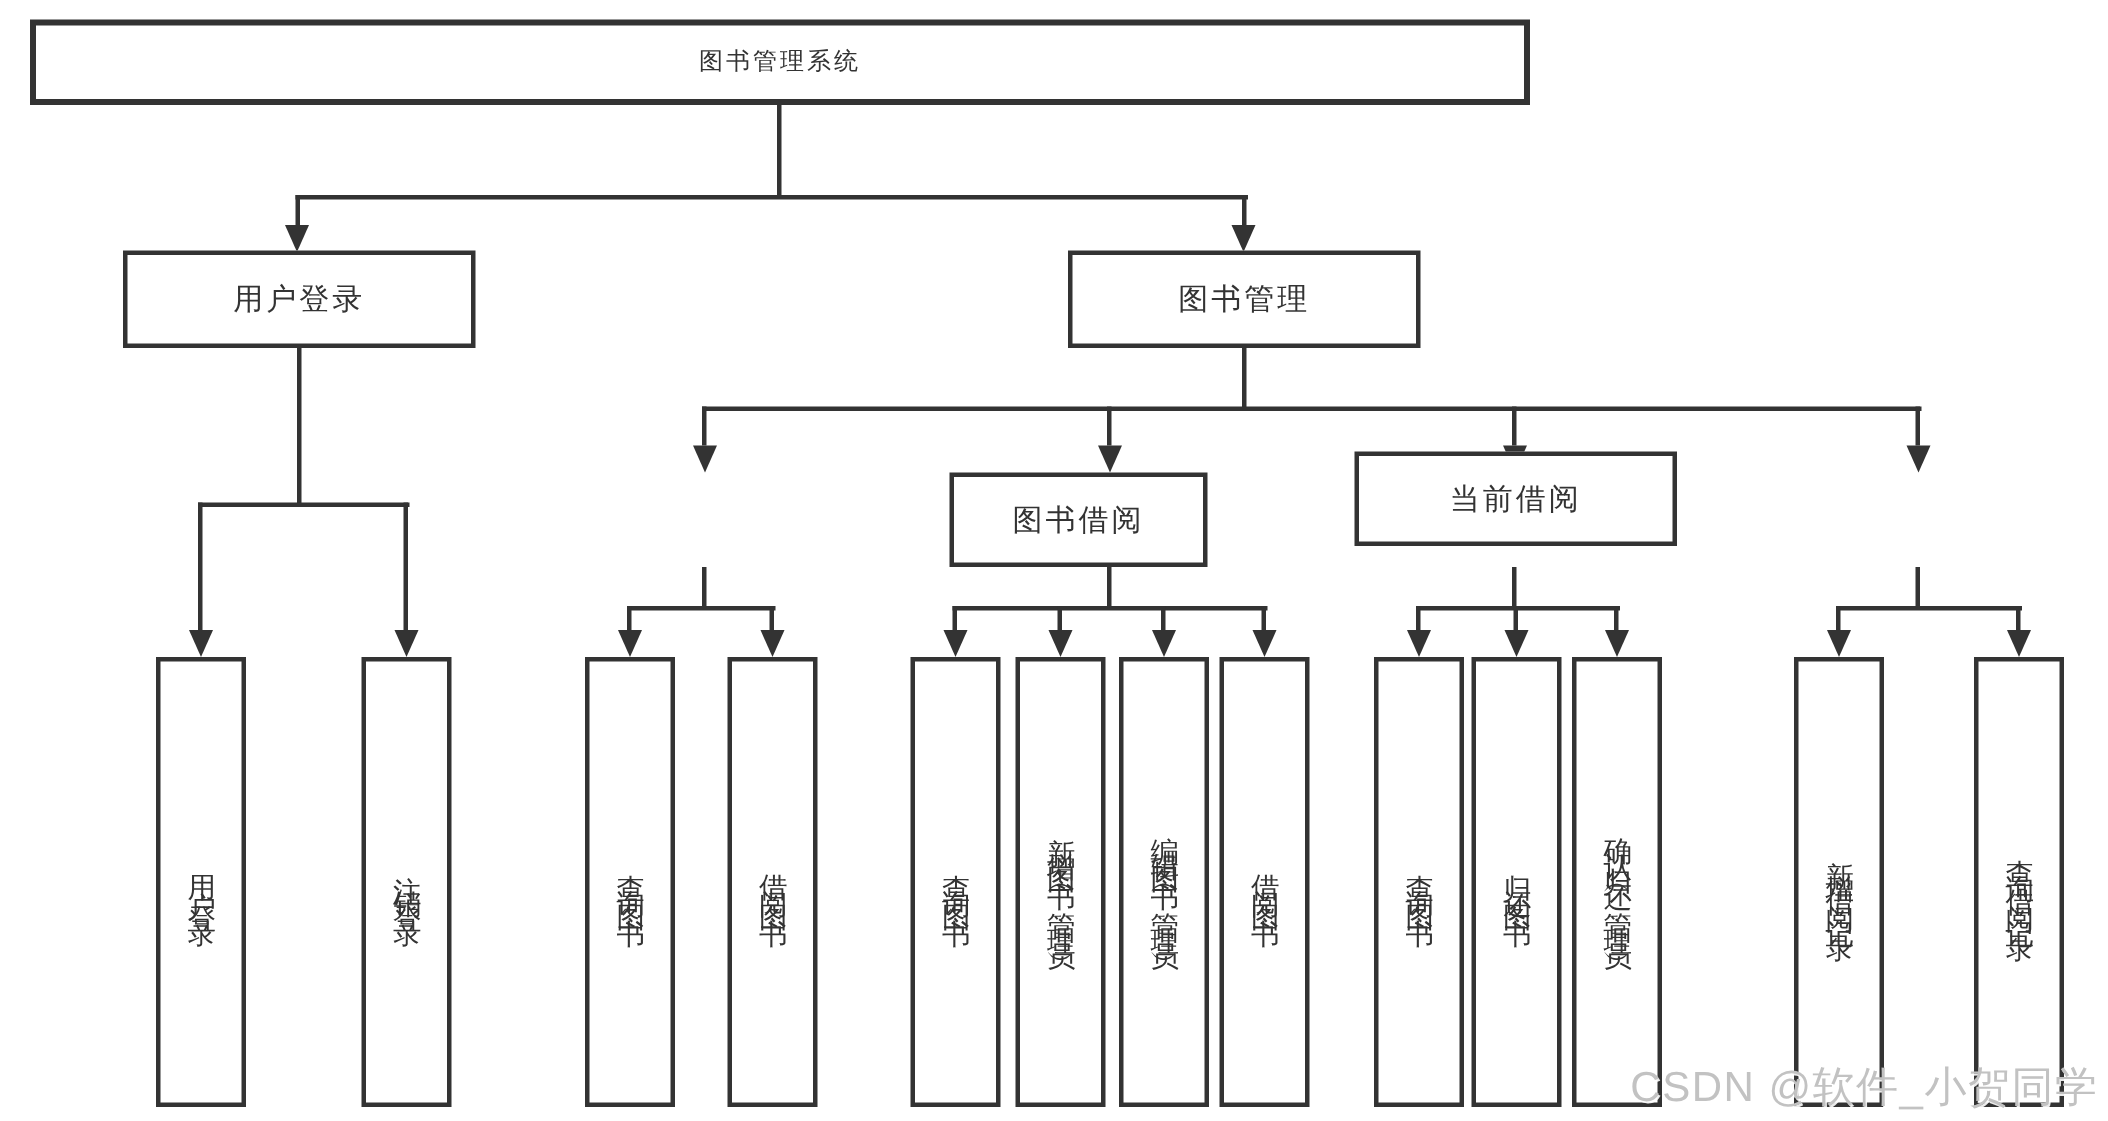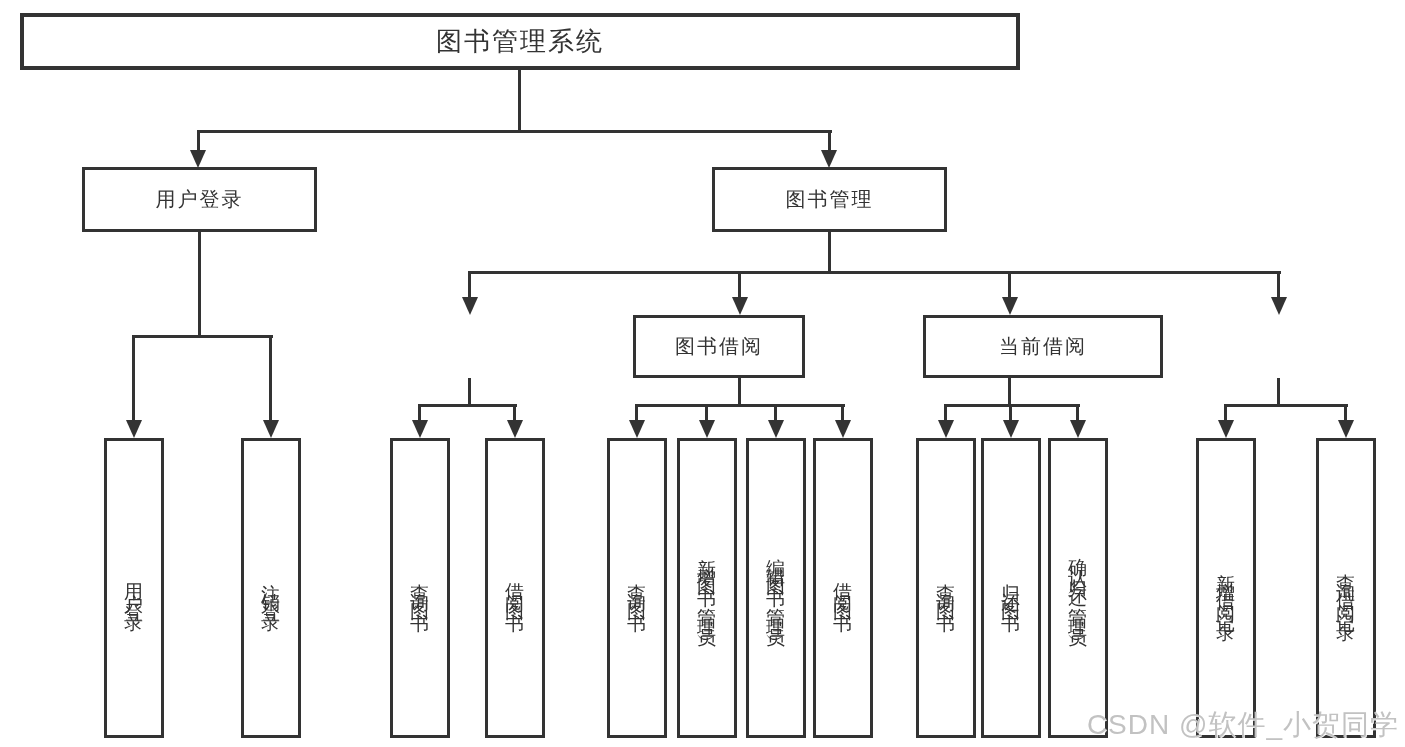--- a/index.html
+++ b/index.html
@@ -25,21 +25,21 @@
     background: var(--node-fill);
     border: 3px solid var(--node-border);
     display: flex;
     align-items: center;
     justify-content: center;
     color: var(--node-text);
     font-size: 20px;
     letter-spacing: 2px;
     white-space: nowrap;
   }
-  .hbox.root { border-width: 4px; font-size: 26px; }
+  .hbox.root { border-width: 4px; font-size: 16px; }
   .vbox {
     position: absolute;
     box-sizing: border-box;
     background: var(--node-fill);
     border: 3px solid var(--node-border);
     width: 60px;
     top: 438px;
     height: 300px;
     display: flex;
     align-items: center;
@@ -102,21 +102,21 @@
   <div class="ln" style="left:468px;top:271px;width:3px;height:26px;"></div>
   <div class="arr" style="left:462px;top:297px;"></div>
   <div class="ln" style="left:738px;top:271px;width:3px;height:26px;"></div>
   <div class="arr" style="left:732px;top:297px;"></div>
   <div class="ln" style="left:1008px;top:271px;width:3px;height:26px;"></div>
   <div class="arr" style="left:1002px;top:297px;"></div>
   <div class="ln" style="left:1277px;top:271px;width:3px;height:26px;"></div>
   <div class="arr" style="left:1271px;top:297px;"></div>
 
   <div class="hbox" style="left:633px;top:315px;width:172px;height:63px;">图书借阅</div>
-  <div class="hbox" style="left:903px;top:315px;width:240px;height:63px;margin-left:20px;">当前借阅</div>
+  <div class="hbox" style="left:903px;top:301px;width:215px;height:63px;">当前借阅</div>
 
   <div class="ln" style="left:468px;top:378px;width:3px;height:28px;"></div>
   <div class="ln" style="left:418px;top:404px;width:99px;height:3px;"></div>
   <div class="ln" style="left:418px;top:404px;width:3px;height:16px;"></div>
   <div class="arr" style="left:412px;top:420px;"></div>
   <div class="ln" style="left:513px;top:404px;width:3px;height:16px;"></div>
   <div class="arr" style="left:507px;top:420px;"></div>
   <div class="vbox" style="left:390px;">查询图书</div>
   <div class="vbox" style="left:485px;">借阅图书</div>
 

